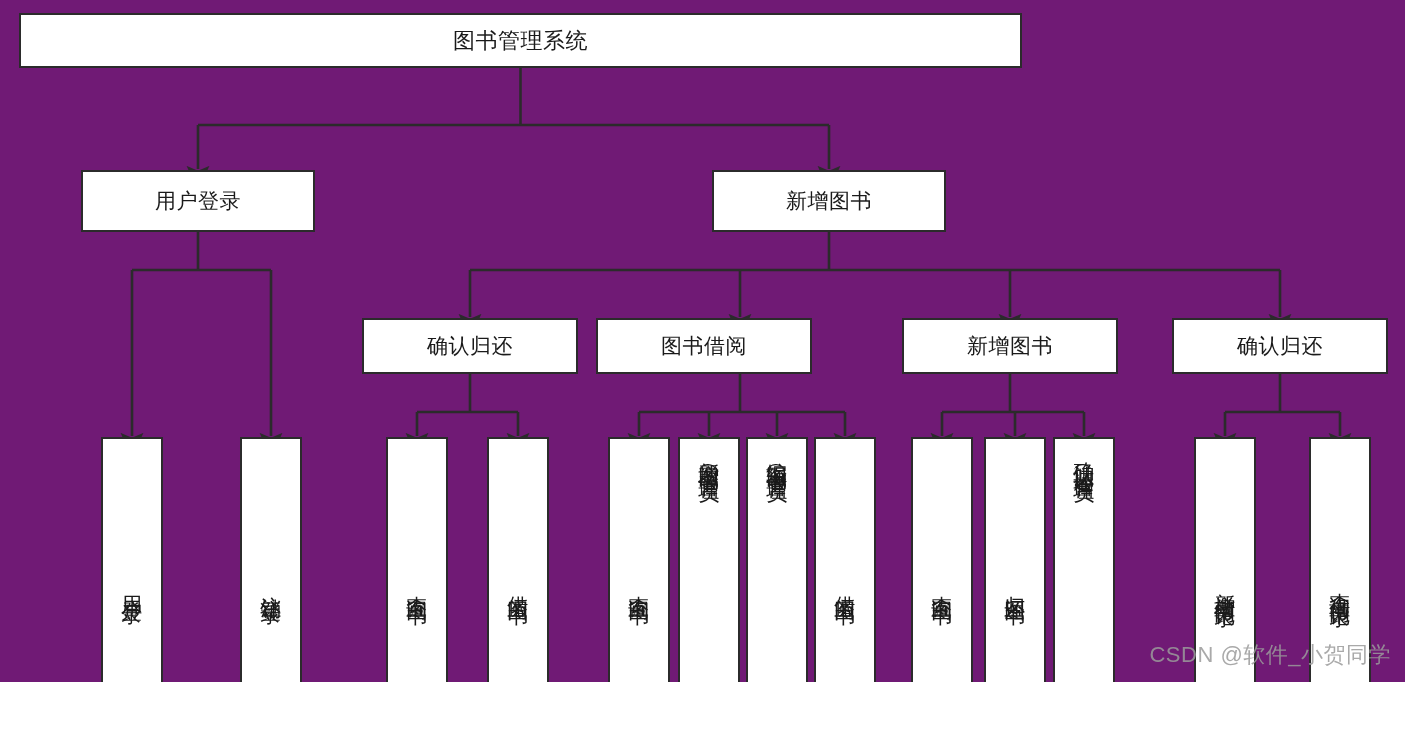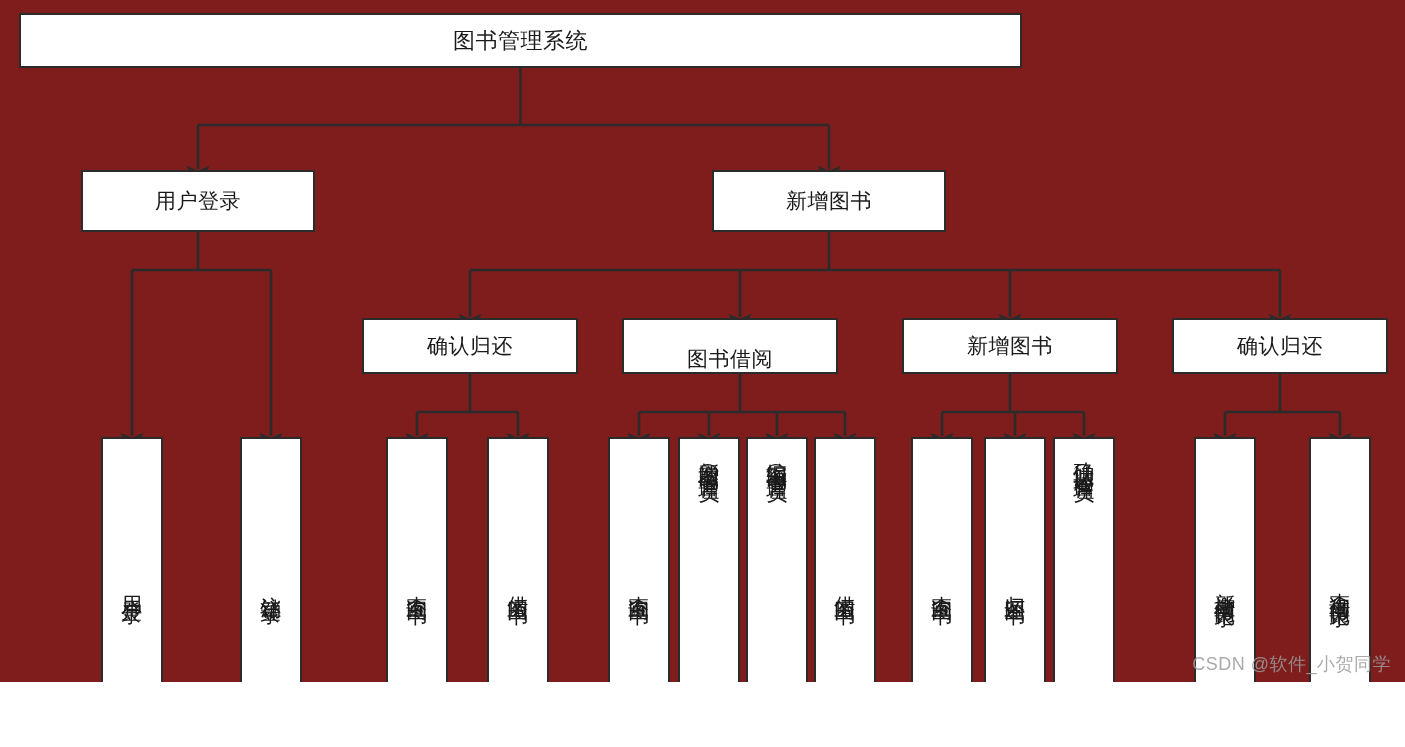--- a/index.html
+++ b/index.html
@@ -7,21 +7,21 @@
     padding: 0;
     background: #ffffff;
   }
   body {
     font-family: "Liberation Sans", "DejaVu Sans", sans-serif;
   }
   #canvas {
     position: relative;
     width: 1405px;
     height: 682px;
-    background: #7f1d1d;
+    background: #701a75;
     overflow: hidden;
   }
   #edges {
     position: absolute;
     left: 0;
     top: 0;
     width: 1405px;
     height: 747px;
     pointer-events: none;
   }
@@ -62,22 +62,22 @@
     white-space: nowrap;
     text-align: center;
   }
   .leaf.tall .vlabel {
     align-self: flex-start;
     margin-top: 6px;
   }
   #watermark {
     position: absolute;
     right: 14px;
-    bottom: 6px;
-    font-size: 18px;
+    bottom: 12px;
+    font-size: 22px;
     color: #9b9b9b;
     letter-spacing: 0.5px;
     white-space: nowrap;
     opacity: 0.85;
   }
 </style>
 </head>
 <body>
 
 <div id="canvas">
@@ -132,21 +132,21 @@
   <div class="node" id="n-user-login" style="left: 81px; top: 170px; width: 234px; height: 62px;">
     <span class="label">用户登录</span>
   </div>
   <div class="node" id="n-book-manage" style="left: 712px; top: 170px; width: 234px; height: 62px;">
     <span class="label">新增图书</span>
   </div>
 
   <div class="node" id="n-new-book-recommend" style="left: 362px; top: 318px; width: 216px; height: 56px;">
     <span class="label">确认归还</span>
   </div>
-  <div class="node" id="n-book-borrow" style="left: 622px; top: 318px; width: 216px; height: 56px; align-items: flex-end;">
+  <div class="node" id="n-book-borrow" style="left: 596px; top: 318px; width: 216px; height: 56px;">
     <span class="label">图书借阅</span>
   </div>
   <div class="node" id="n-current-borrow" style="left: 902px; top: 318px; width: 216px; height: 56px;">
     <span class="label">新增图书</span>
   </div>
   <div class="node" id="n-borrow-record" style="left: 1172px; top: 318px; width: 216px; height: 56px;">
     <span class="label">确认归还</span>
   </div>
 
   <div id="leaf-layer">

